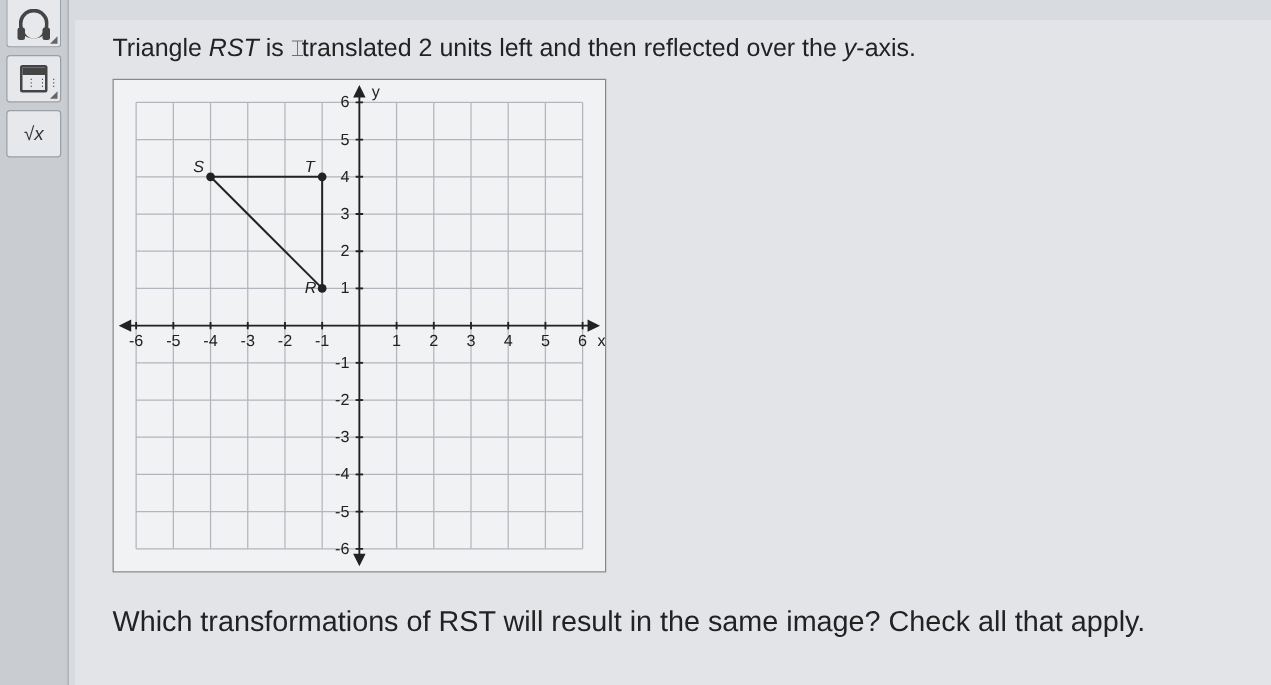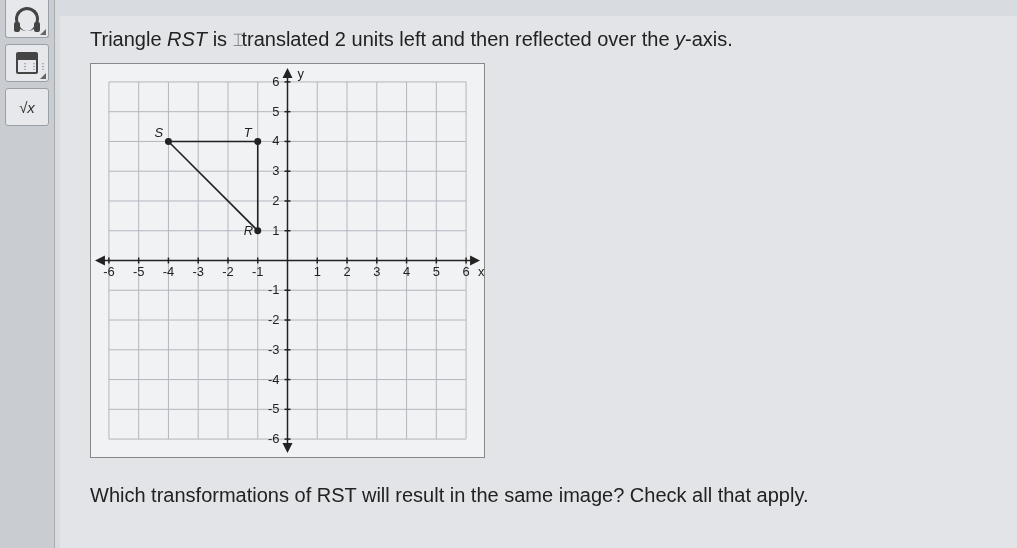--- a/index.html
+++ b/index.html
@@ -66,21 +66,21 @@
     margin-left: 0;
   }
   .grid {
     position: absolute; left:0; top:0;
     width:100%; height:100%;
   }
   .grid line.g { stroke:#b2b6bc; stroke-width:1; }
   .grid line.axis { stroke:#222; stroke-width:1.5; }
   .grid text { font-size:13px; fill:#222; font-family:Arial; }
   .prompt-text {
-    font-size: 20px;
+    font-size: 23px;
     color: #222;
     margin-top: 26px;
   }
   .headset{
     width:24px;height:24px;border:3px solid #444;border-radius:50% 50% 12px 12px;border-bottom:none;position:relative;
   }
   .headset::before,.headset::after{content:"";position:absolute;width:6px;height:10px;background:#444;border-radius:2px;top:12px}
   .headset::before{left:-4px}
   .headset::after{right:-4px}
   .calc{width:22px;height:22px;border:2px solid #444;border-radius:2px;background:linear-gradient(#444 0 35%,transparent 35%);position:relative}

